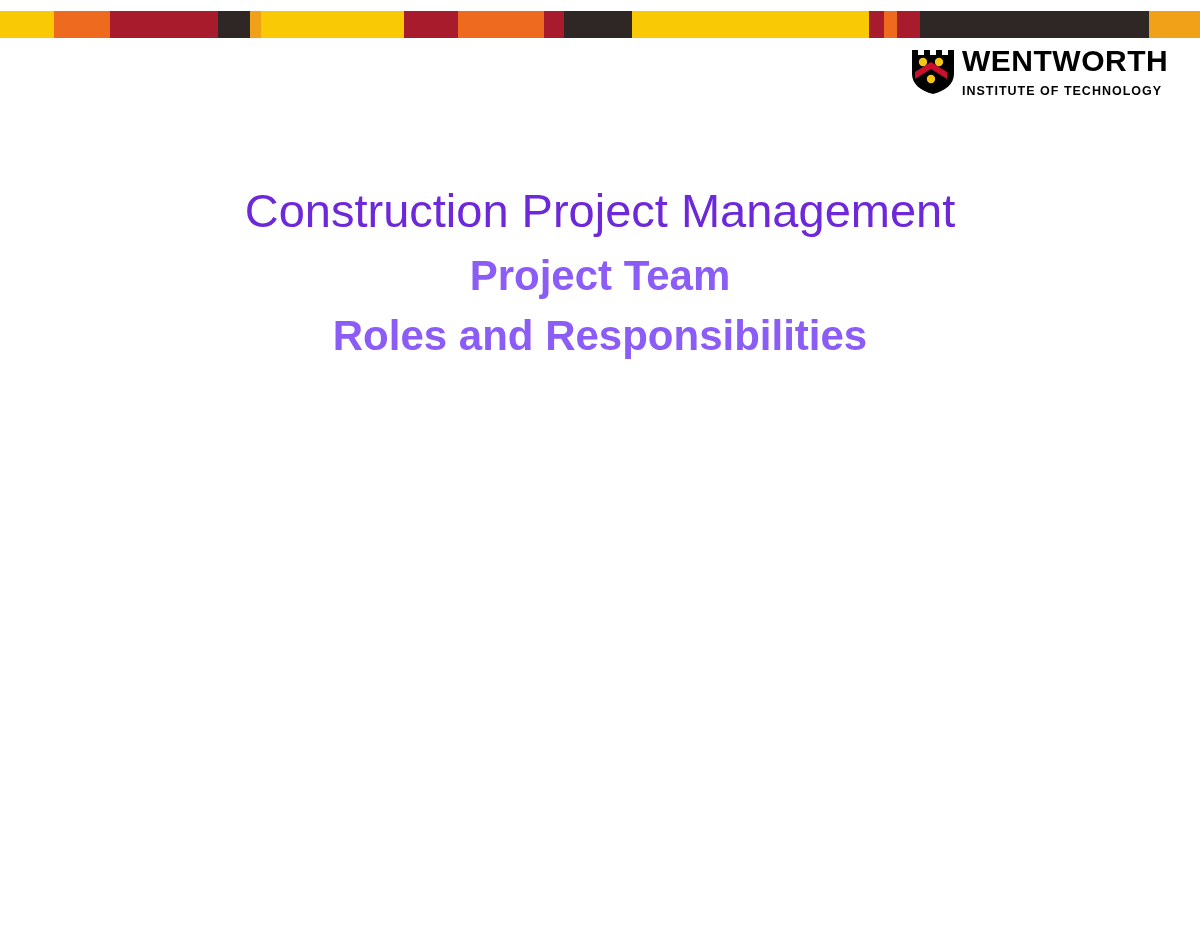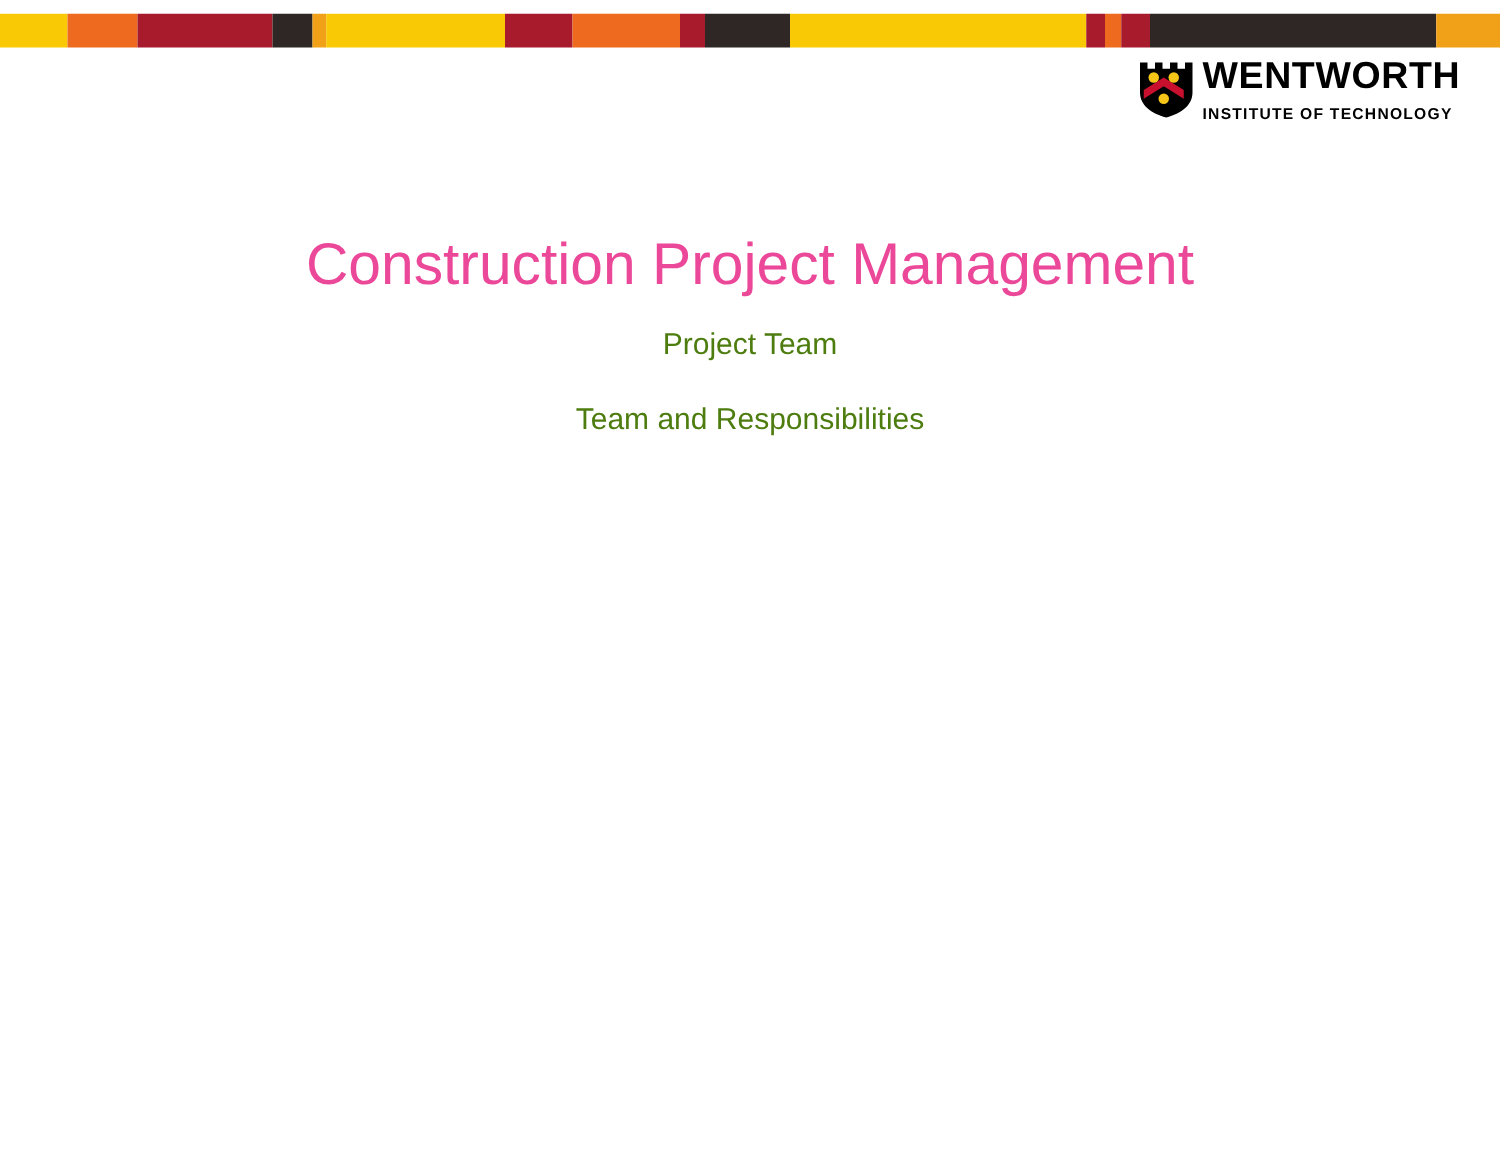--- a/index.html
+++ b/index.html
@@ -93,29 +93,29 @@
     line-height: 78px;
     color: #000000;
     margin: 0;
     letter-spacing: 0.5px;
   }
   .slide-subtitle {
     font-family: "Liberation Sans", sans-serif;
     font-weight: normal;
     font-size: 47px;
     line-height: 66px;
-    color: #ec4899;
+    color: #6d28d9;
     margin: 8px 0 0 0;
   }
   .slide-line-red {
     font-family: "Liberation Sans", sans-serif;
-    font-weight: normal;
-    font-size: 24px;
+    font-weight: bold;
+    font-size: 42px;
     line-height: 52px;
-    color: #4d7c0f;
+    color: #8b5cf6;
     margin: 6px 0 0 0;
   }
   .slide-line-red.second {
     margin-top: 8px;
   }
 
   
   .content-area {
     position: absolute;
     left: 100px;
@@ -160,18 +160,18 @@
     </span>
     <span class="logo-wordmark">
       <span class="logo-name">WENTWORTH</span>
       <span class="logo-sub">INSTITUTE OF TECHNOLOGY</span>
     </span>
   </div>
 
   <div class="title-block">
     <div class="slide-subtitle">Construction Project Management</div>
     <div class="slide-line-red">Project Team</div>
-    <div class="slide-line-red second">Team and Responsibilities</div>
+    <div class="slide-line-red second">Roles and Responsibilities</div>
   </div>
 
   <div class="content-area"></div>
 
 </div>
 
 </body></html>

